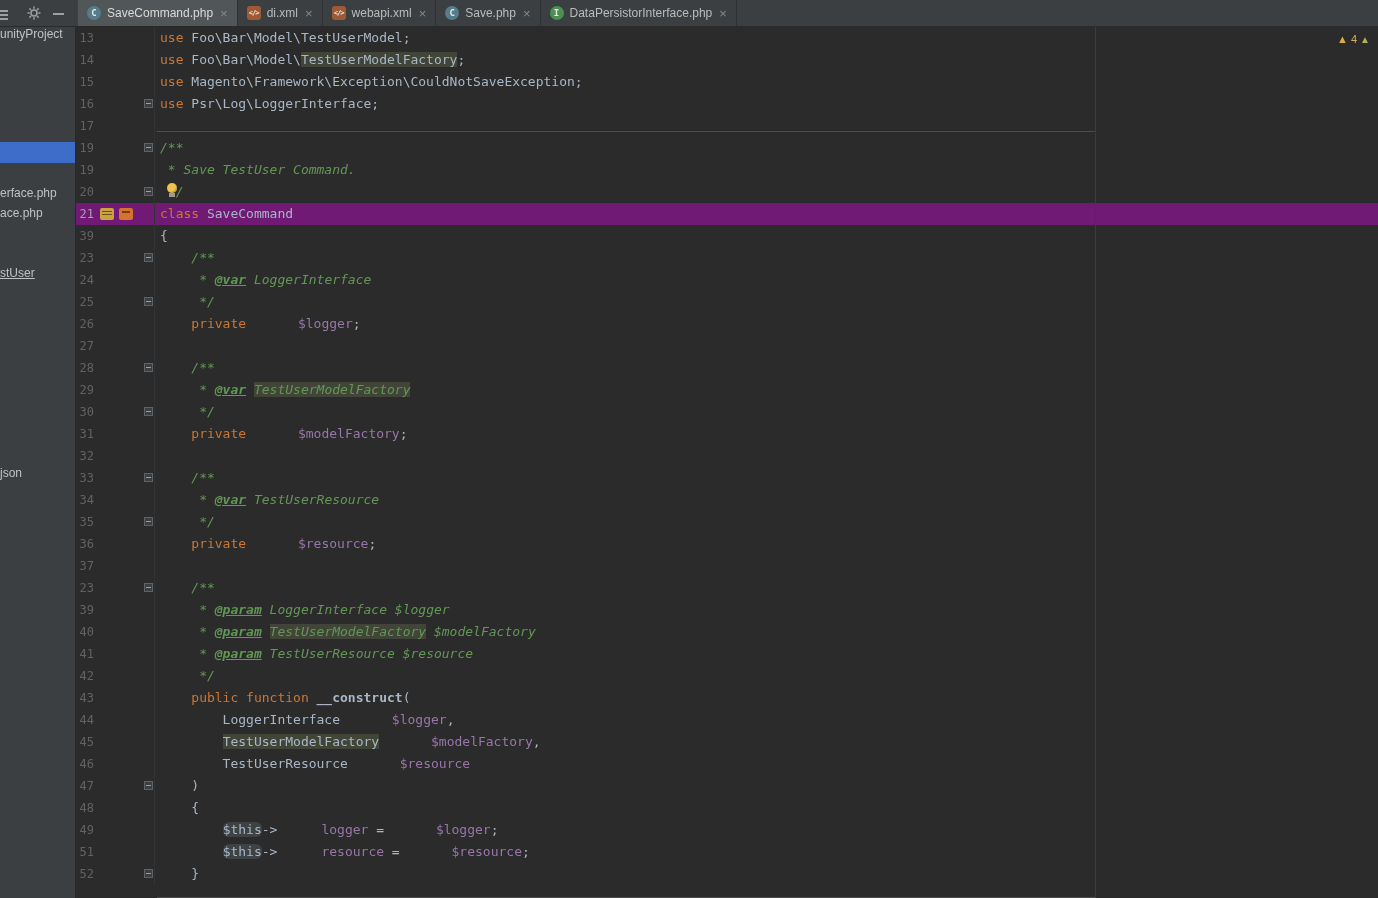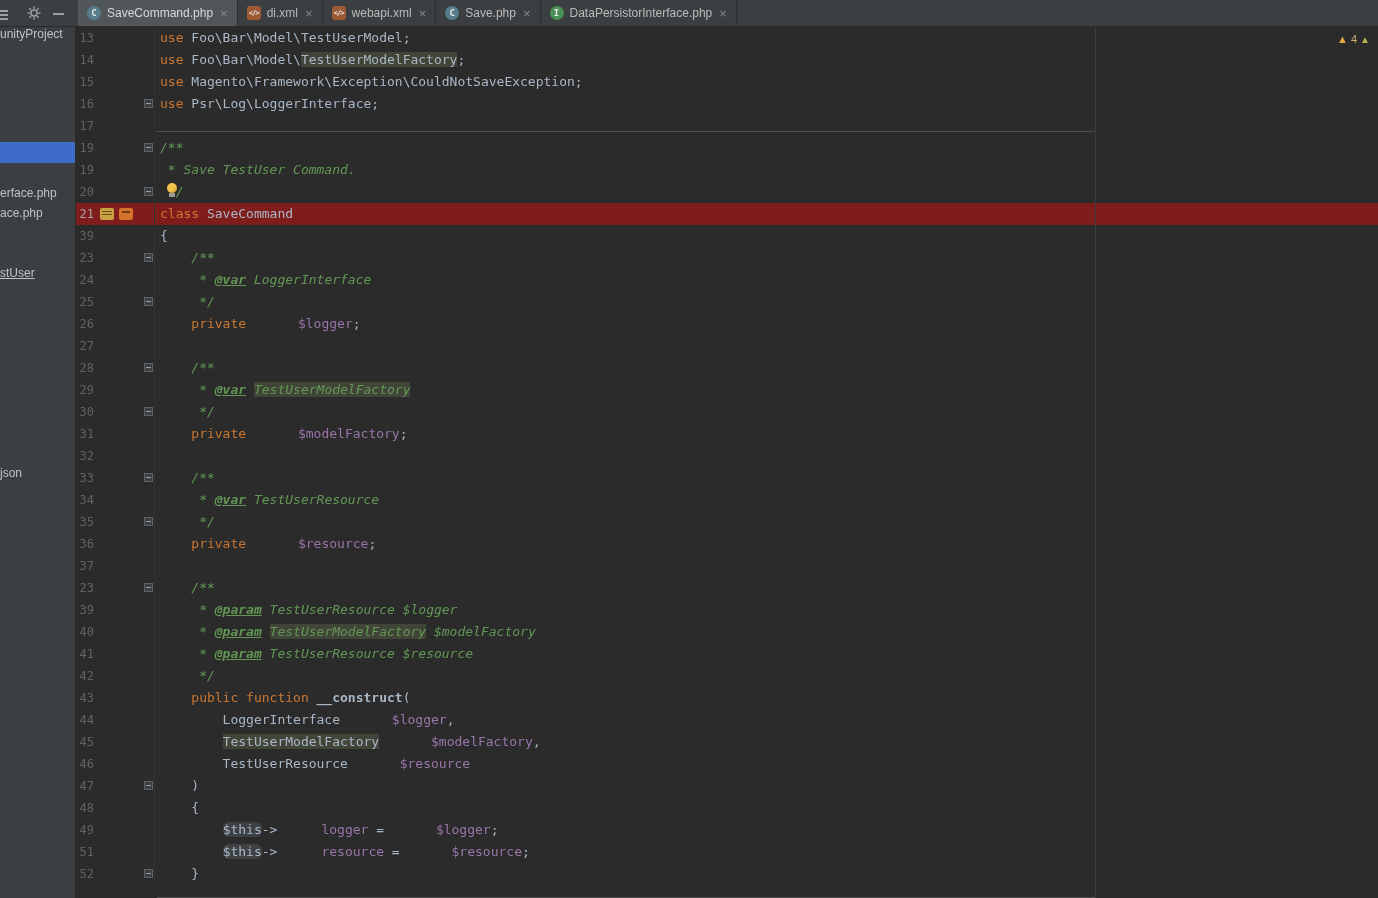--- a/index.html
+++ b/index.html
@@ -30,21 +30,21 @@
   
   .sidebar{position:absolute;left:0;top:21px;bottom:0;width:75px;background:#3c3f41;
     border-right:1px solid #272829;overflow:hidden;z-index:20;}
   .sideitem{position:absolute;left:0;height:20px;line-height:20px;font-size:12px;color:#bfc2c5;
     white-space:nowrap;}
   .sideitem.sel{background:#3d6dc8;width:75px;height:21px;}
   
   .editor{position:absolute;left:76px;top:27px;right:0;bottom:0;background:#2b2b2b;overflow:hidden;}
   #code{position:absolute;left:0;top:0;right:0;}
   .row{position:relative;display:flex;height:22px;}
-  .row.cur{background:#7f1d1d;}
+  .row.cur{background:#701a75;}
   .ln{width:18px;flex:none;text-align:right;font:12px/22px "DejaVu Sans Mono",monospace;color:#606366;}
   .row.cur .ln{color:#a4a3a3;}
   .gslot{width:46px;flex:none;position:relative;}
   .fslot{width:14px;flex:none;position:relative;border-right:1px solid #313335;}
   .codepre{flex:1;margin:0;padding:0 0 0 5px;font:13px/22px "DejaVu Sans Mono",monospace;
     color:#a9b7c6;white-space:pre;overflow:hidden;}
   .seg.kw{color:#cc7832;}
   .seg.def{color:#a9b7c6;}
   .seg.var{color:#9876aa;margin-left:44px;}
   .seg.doc{color:#629755;font-style:italic;}
@@ -319,21 +319,21 @@
         <span class="gslot"></span>
         <span class="fslot">
           <span class="fm"></span>
         </span>
         <pre class="codepre"><span class="seg doc">    /**</span></pre>
       </div>
       <div class="row">
         <span class="ln">39</span>
         <span class="gslot"></span>
         <span class="fslot"></span>
-        <pre class="codepre"><span class="seg doc">     * </span><span class="seg tag">@param</span><span class="seg doc"> TestUserResource $logger</span></pre>
+        <pre class="codepre"><span class="seg doc">     * </span><span class="seg tag">@param</span><span class="seg doc"> LoggerInterface $logger</span></pre>
       </div>
       <div class="row">
         <span class="ln">40</span>
         <span class="gslot"></span>
         <span class="fslot"></span>
         <pre class="codepre"><span class="seg doc">     * </span><span class="seg tag">@param</span><span class="seg doc"> </span><span class="seg doc hl">TestUserModelFactory</span><span class="seg doc"> $modelFactory</span></pre>
       </div>
       <div class="row">
         <span class="ln">41</span>
         <span class="gslot"></span>

